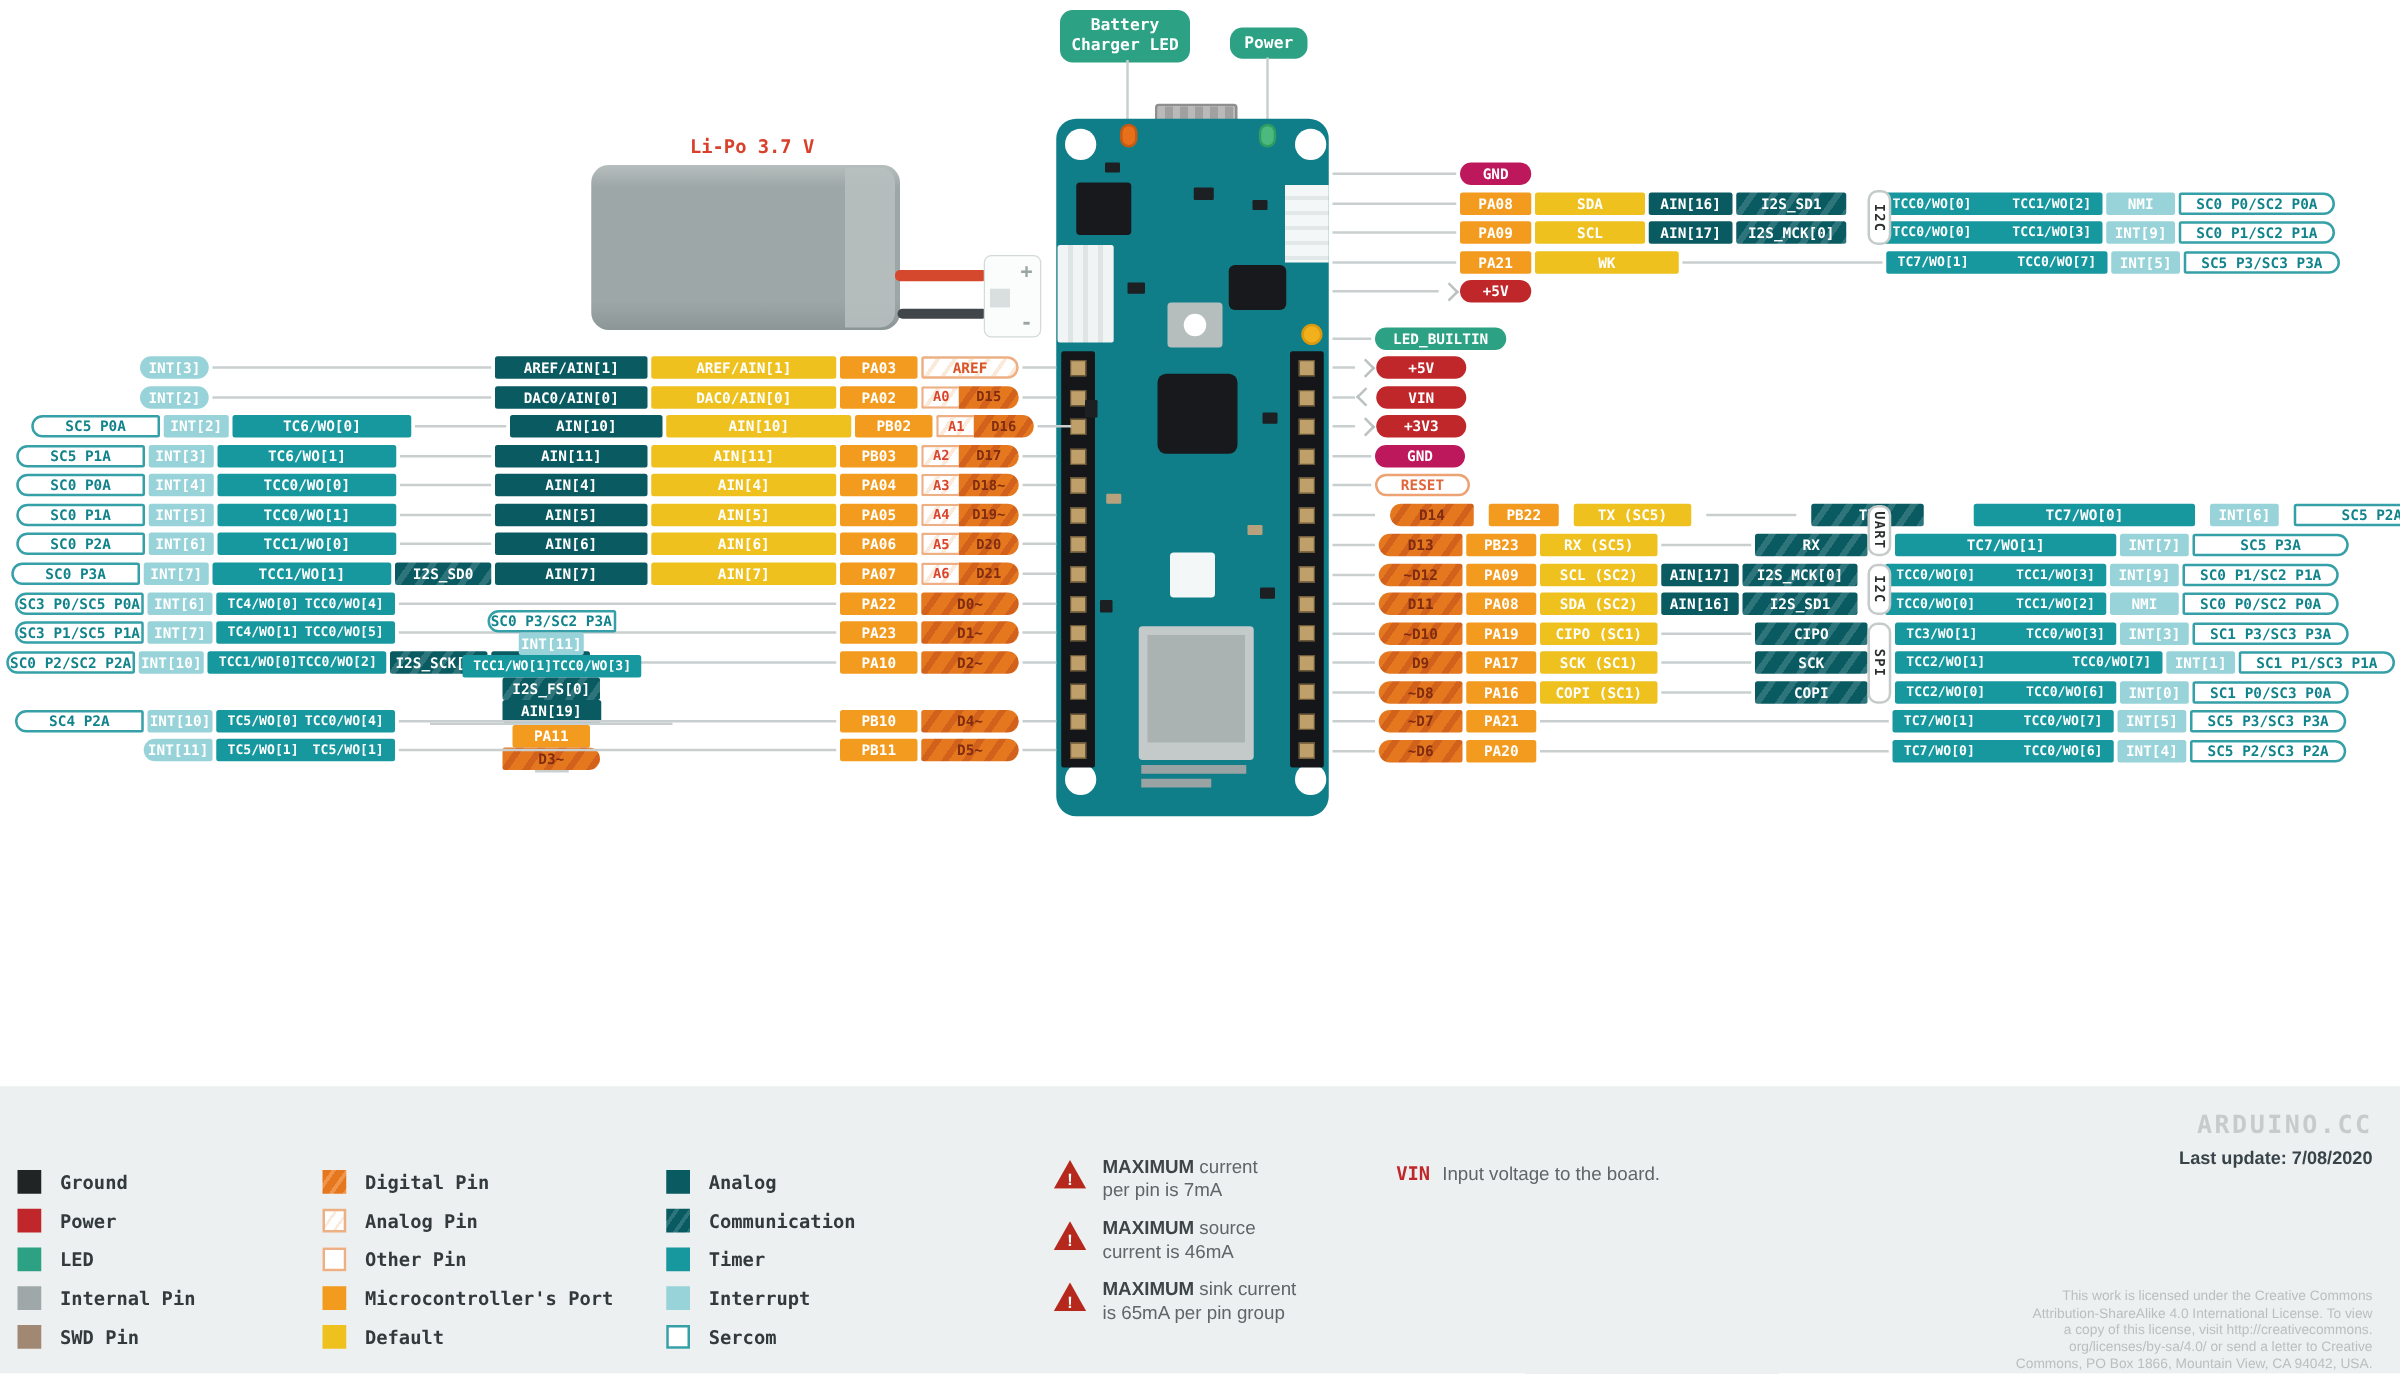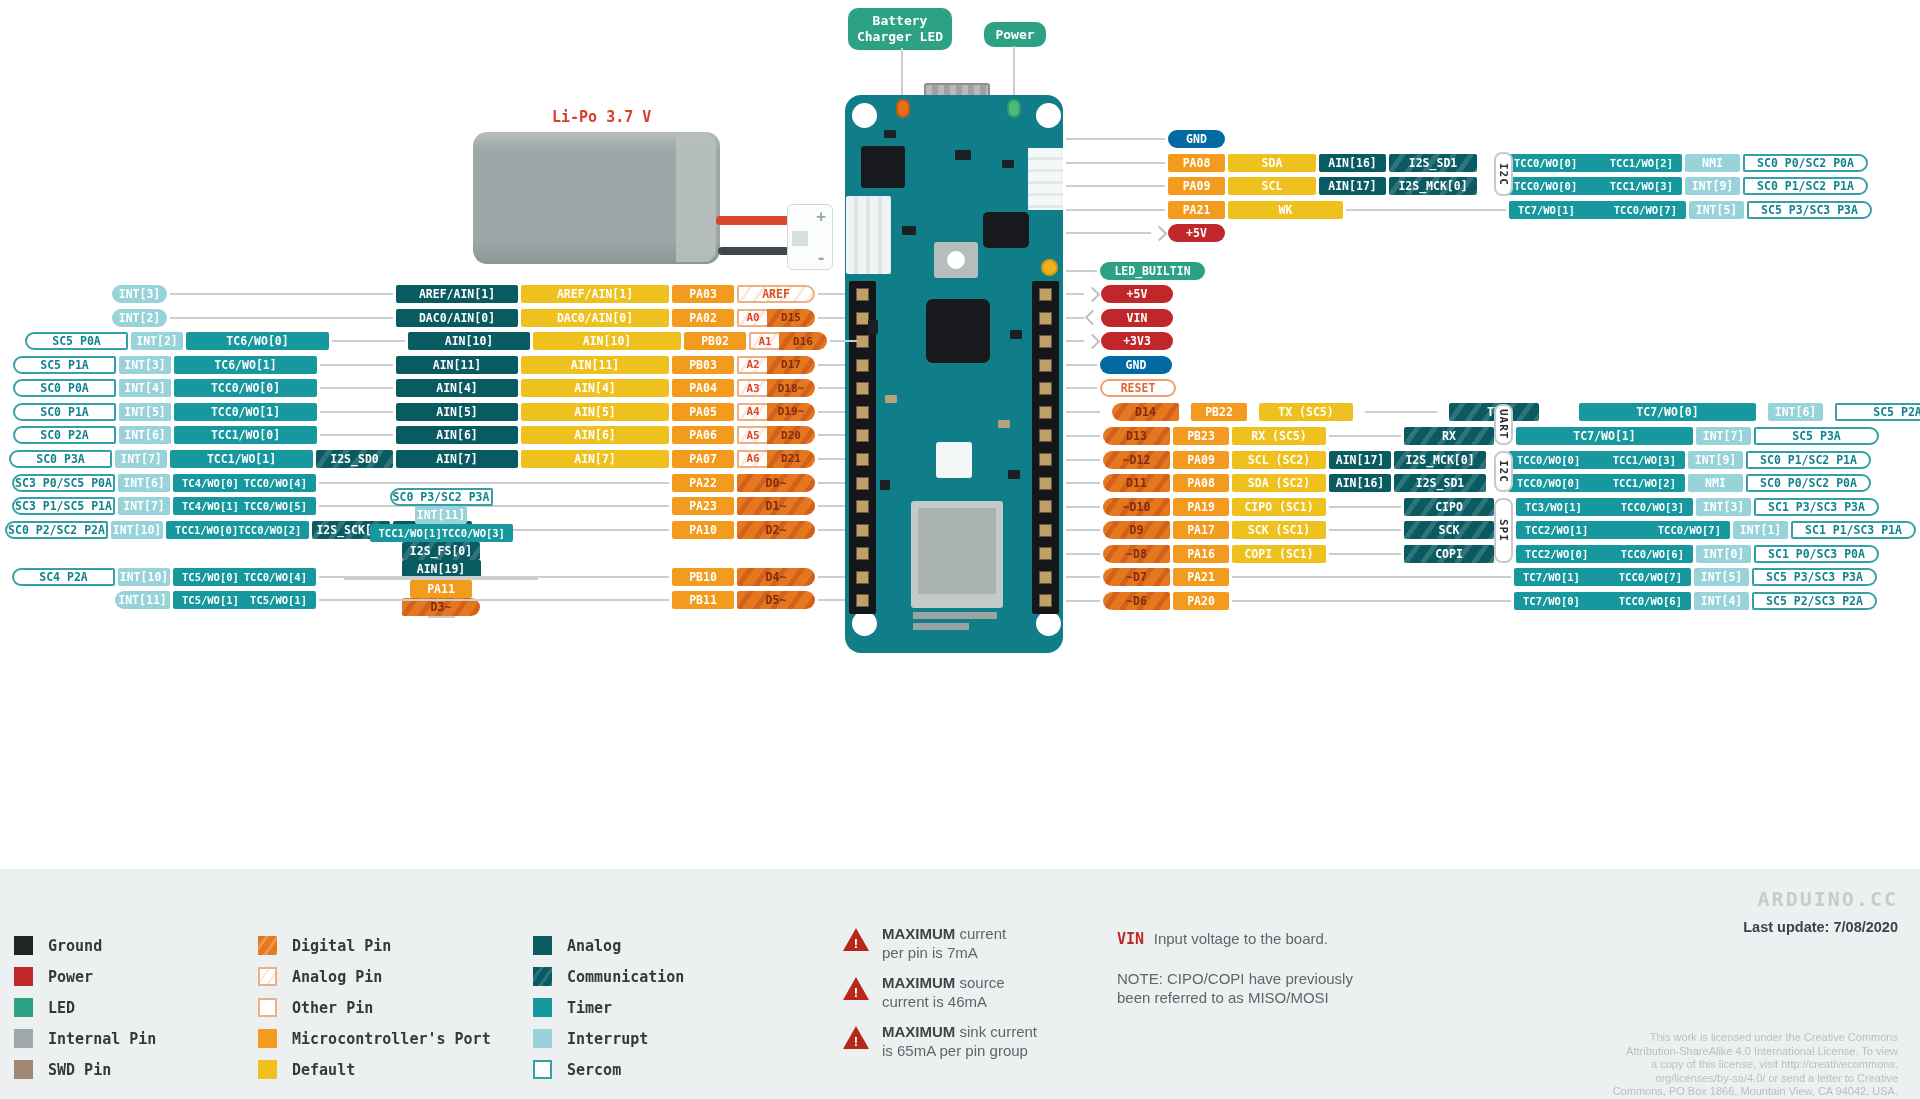--- a/index.html
+++ b/index.html
@@ -16,21 +16,21 @@
   .def {background:#eec11e;}
   .ana {background:#0a5a61;}
   .comm{background:repeating-linear-gradient(125deg,#0a5a61 0 9px,#2d747b 9px 14px);}
   .tim {background:#17989f;}
   .int {background:#97d3d8;}
   .ser {background:#fff;border:2px solid #35a0a7;color:#11838b;}
   .ser.sl{border-radius:9px 2px 2px 9px;}
   .ser.sr{border-radius:2px 9px 9px 2px;}
   .int.rb{border-radius:9px;}
   .int.sl{border-radius:9px 2px 2px 9px;}
-  .gnd{background:#0369a1;border-radius:9px;}
+  .gnd{background:#be185d;border-radius:9px;}
   .pow{background:#c0272b;border-radius:9px;}
   .led{background:#2ca183;border-radius:9px;}
   .rst{background:#fff;border:2px solid #eda273;color:#e0663a;border-radius:9px;}
   .other{background:repeating-linear-gradient(125deg,#ffffff 0 8px,#fbe9da 8px 11px);
          border:2px solid #edb084;color:#d95329;border-radius:2px 9px 9px 2px;}
   .dstr{background:repeating-linear-gradient(125deg,#e5781f 0 9px,#d2611b 9px 14px);color:#7f2c10;}
   .dstr.sl{border-radius:9px 2px 2px 9px;}
   .dstr.rr{border-radius:2px 9px 9px 2px;}
   .adpill{display:flex;height:18px;}
   .ad-a{width:30px;display:flex;align-items:center;justify-content:center;box-sizing:border-box;
@@ -612,24 +612,20 @@
         <div class="warn-tri" style="left: 843px; top: 108px;">!</div>
         <div class="warn-text" style="left: 882px; top: 105px;"><b>MAXIMUM</b> source<br>current is 46mA</div>
         <div class="warn-tri" style="left: 843px; top: 157px;">!</div>
         <div class="warn-text" style="left: 882px; top: 154px;"><b>MAXIMUM</b> sink current<br>is 65mA per pin group</div>
       </div>
 
     <div class="abs" style="left:1117px;top:60px;">
       <span style="color:#c0272b;font-weight:bold;font-size:15px;">VIN</span>
       <span class="sans" style="font-size:15px;color:#5f6568;">Input voltage to the board.</span>
     </div>
-    <div class="abs sans" style="left:1117px;top:101px;font-size:15px;color:#5f6568;line-height:18.5px;">
-      <div>NOTE: CIPO/COPI have previously</div>
-      <div>been referred to as MISO/MOSI</div>
-    </div>
 
     <div class="abs" style="right:22px;top:18px;font-weight:bold;font-size:20px;letter-spacing:2px;color:#c6cbcb;">ARDUINO.CC</div>
     <div class="abs sans" style="right:22px;top:50px;font-weight:bold;font-size:14.5px;color:#39444a;">Last update: 7/08/2020</div>
 
     <div id="license-host" class="abs sans" style="right:22px;top:162px;text-align:right;font-size:11px;line-height:13.5px;color:#b9bfbf;">
         <div>This work is licensed under the Creative Commons</div>
         <div>Attribution-ShareAlike 4.0 International License. To view</div>
         <div>a copy of this license, visit http://creativecommons.</div>
         <div>org/licenses/by-sa/4.0/ or send a letter to Creative</div>
         <div>Commons, PO Box 1866, Mountain View, CA 94042, USA.</div>

